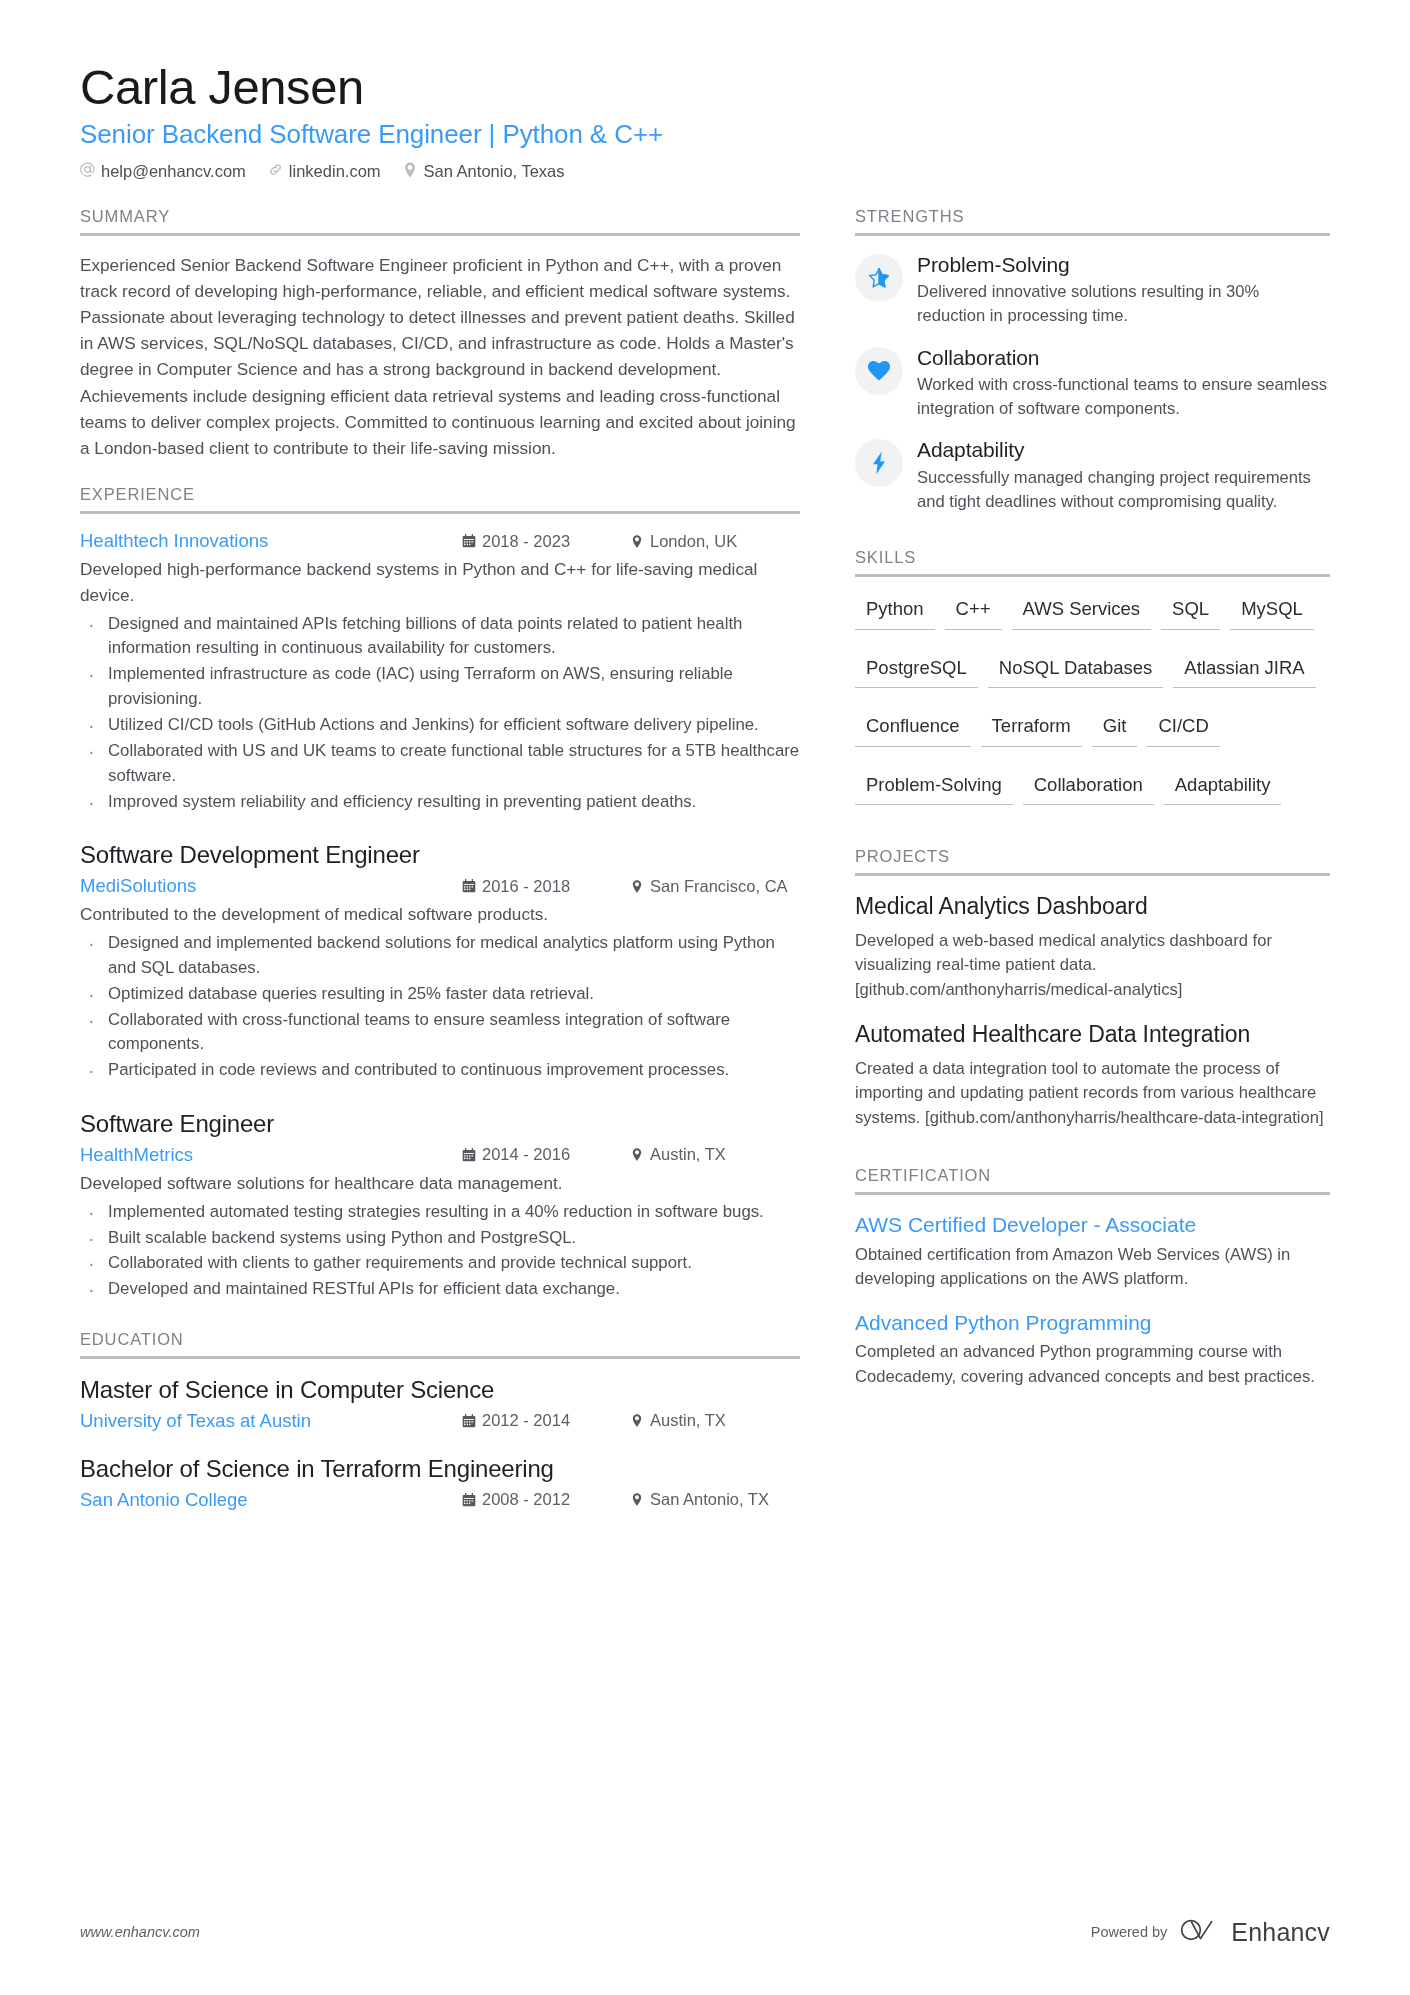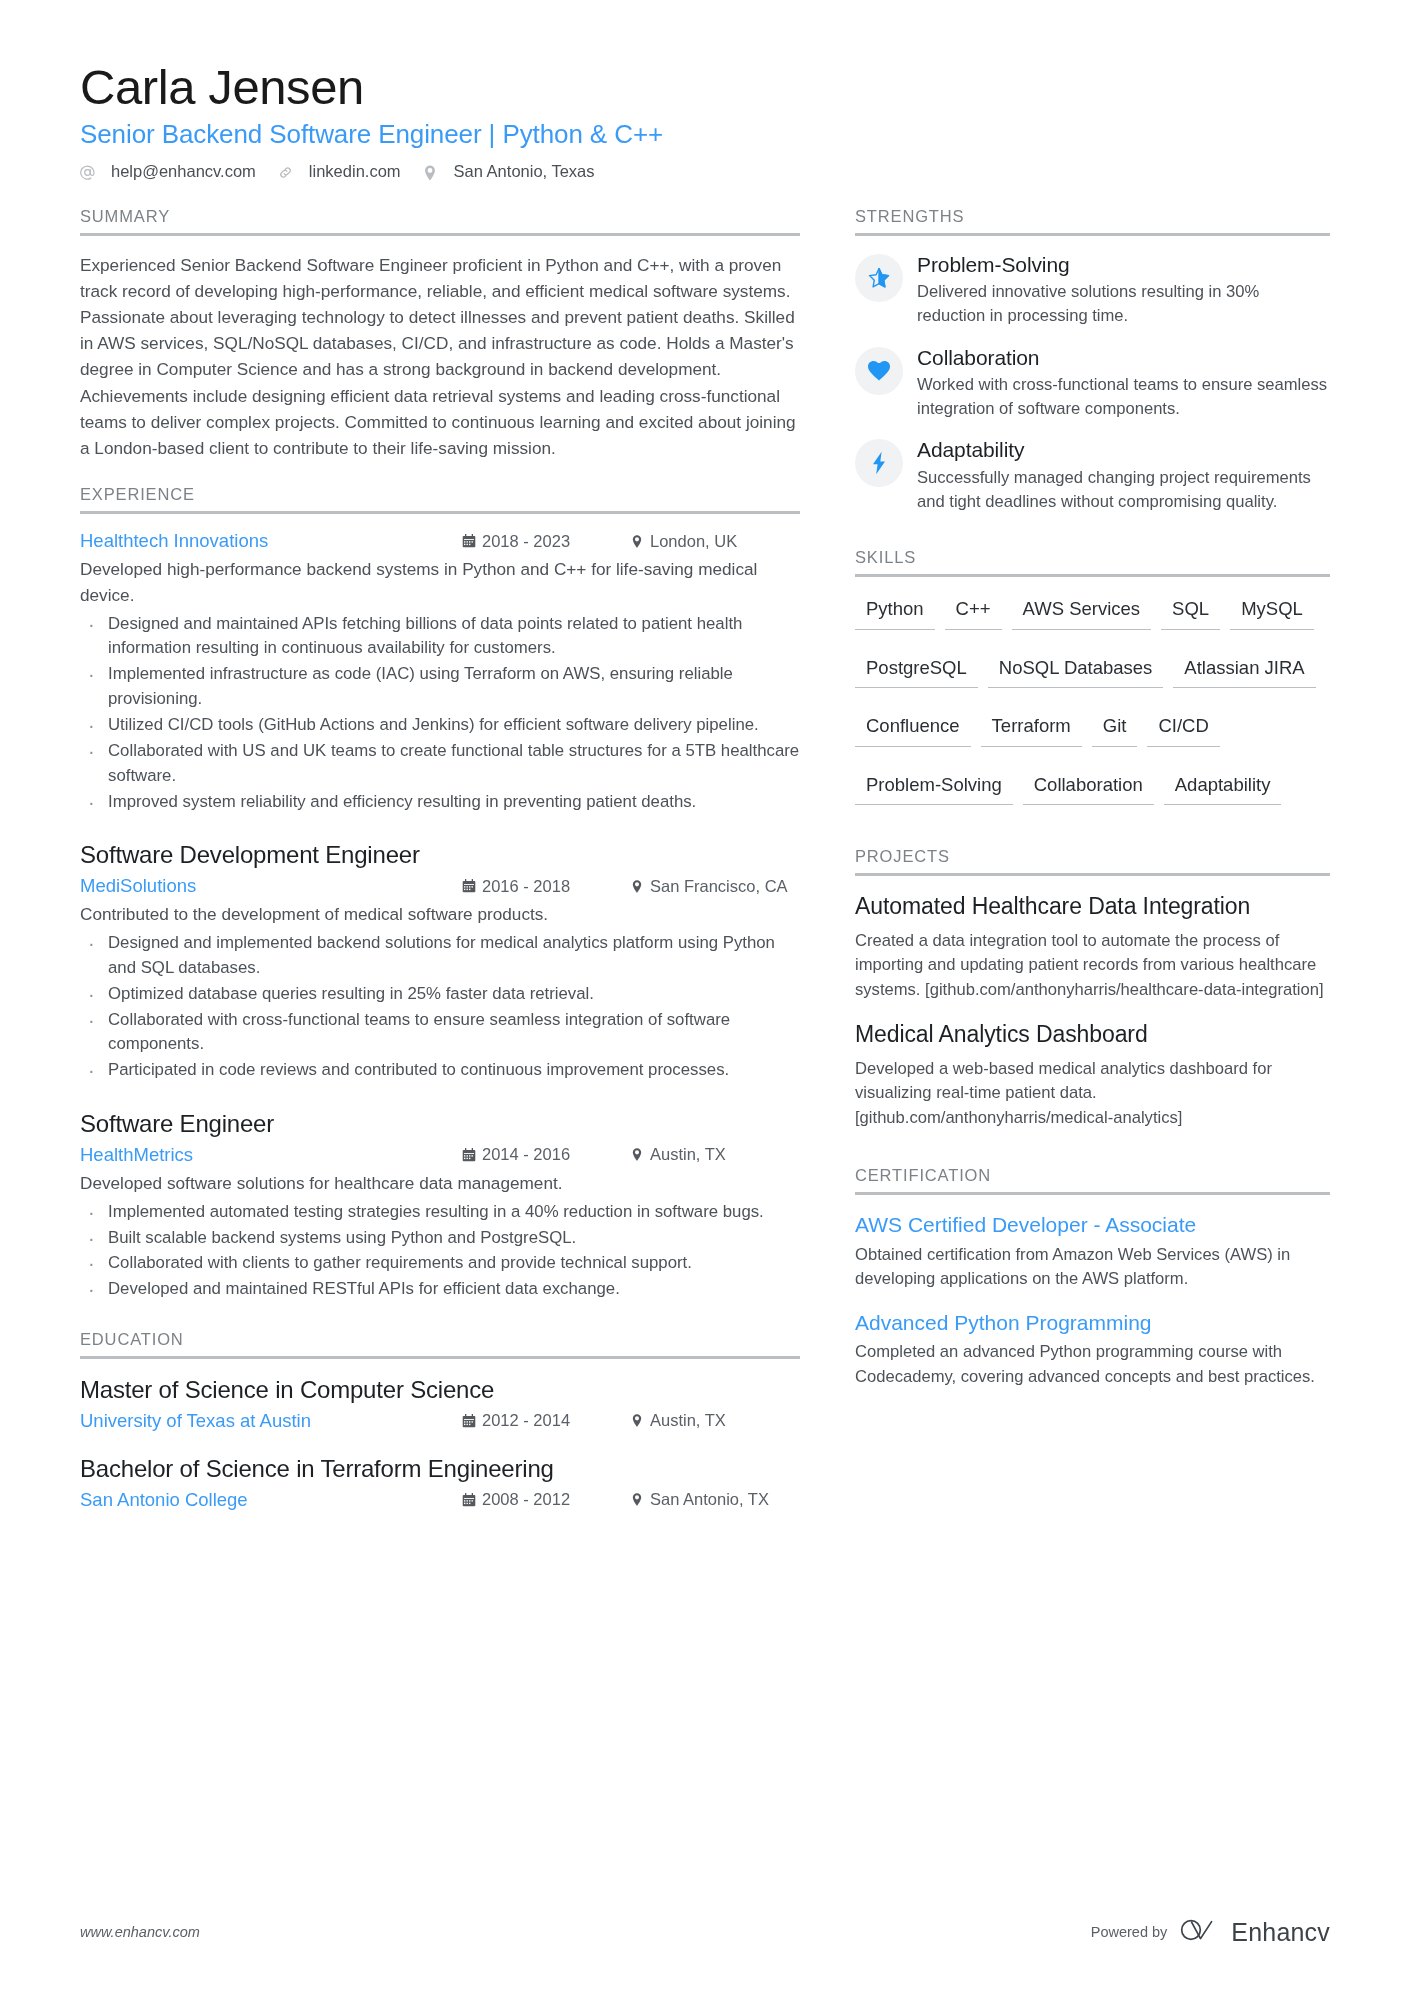--- a/index.html
+++ b/index.html
@@ -35,22 +35,22 @@
   .contact-row {
     display: flex;
     align-items: center;
     gap: 22px;
     margin-top: 12px;
     font-size: 16.5px;
     color: #4a5056;
   }
   .contact-item {
     display: flex;
-    align-items: flex-end;
-    gap: 16px;
+    align-items: flex-start;
+    gap: 6px;
     white-space: nowrap;
   }
   .contact-item .ico {
     display: inline-flex;
     align-items: center;
     justify-content: center;
     width: 15px;
     height: 16px;
     color: #b9bdc2;
     flex: 0 0 auto;
@@ -608,26 +608,26 @@
         </div>
       </section>
 
       <div class="section-spacer"></div>
 
       <section class="section">
         <div class="section-title">PROJECTS</div>
         <div class="section-rule"></div>
 
         <div class="project">
+          <div class="project-title">Medical Analytics Dashboard</div>
+          <div class="project-desc">Developed a web-based medical analytics dashboard for visualizing real-time patient data. [github.com/anthonyharris/medical-analytics]</div>
+        </div>
+        <div class="project">
           <div class="project-title">Automated Healthcare Data Integration</div>
           <div class="project-desc">Created a data integration tool to automate the process of importing and updating patient records from various healthcare systems. [github.com/anthonyharris/healthcare-data-integration]</div>
-        </div>
-        <div class="project">
-          <div class="project-title">Medical Analytics Dashboard</div>
-          <div class="project-desc">Developed a web-based medical analytics dashboard for visualizing real-time patient data. [github.com/anthonyharris/medical-analytics]</div>
         </div>
       </section>
 
       <div class="section-spacer"></div>
 
       <section class="section">
         <div class="section-title">CERTIFICATION</div>
         <div class="section-rule"></div>
 
         <div class="cert">

